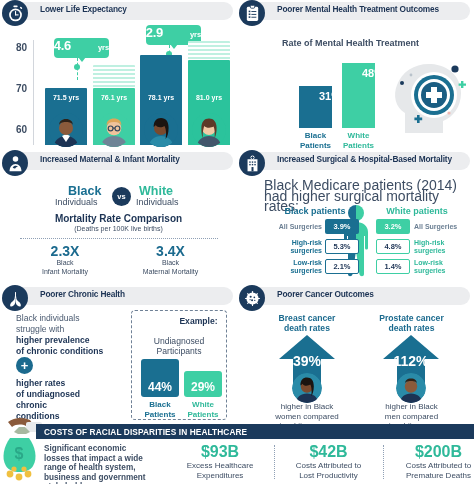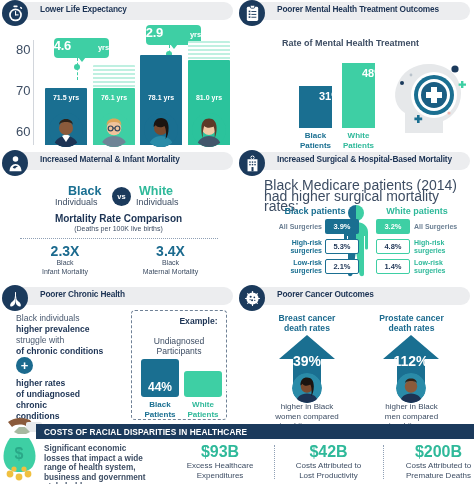--- a/index.html
+++ b/index.html
@@ -25,21 +25,21 @@
   }
   .ic-circle {
     position:absolute; left:2px; top:0px; width:26px; height:26px;
     border-radius:50%; background:#1b3a5c;
     display:flex; align-items:center; justify-content:center;
   }
   .ic-circle svg { display:block; }
 
   
   #life { left:0; top:0; width:237px; height:150px; }
-  .axis-lab { position:absolute; font-size:13px; color:#3d4d63; font-weight:normal;}
+  .axis-lab { position:absolute; font-size:10px; color:#3d4d63; font-weight:bold;}
   .axis-line { position:absolute; background:#d2d6dc; }
   .le-bar { position:absolute; border-radius:1px 1px 0 0; }
   .le-val {
     position:absolute; color:#fff; font-size:7px; font-weight:bold;
     text-align:center; width:100%; white-space:nowrap;
   }
   .le-av {
     position:absolute; width:34px; height:34px; border-radius:50%;
     overflow:hidden;
   }
@@ -386,41 +386,41 @@
         <rect x="11.3" y="3" width="1.4" height="8" fill="#fff"></rect>
         <path d="M11 9c0 5-2 6-3.8 7.6C5 18.4 4 21 4.6 22.6c.5 1.3 3 .8 4.6-.6C11 20.4 12 18 12 14V9z" fill="#fff"></path>
         <path d="M13 9c0 5 2 6 3.8 7.6C19 18.4 20 21 19.4 22.6c-.5 1.3-3 .8-4.6-.6C13 20.4 12 18 12 14V9z" fill="#fff"></path>
       </svg>
     </div>
     <div class="pill-title">Poorer Chronic Health</div>
   </div>
 
   <div class="ch-txt" style="left:16px; top:28px; width:115px;">
     <div>Black individuals</div>
+    <div>struggle with</div>
     <div style="font-weight:bold;color:#1c3354;">higher prevalence</div>
-    <div>struggle with</div>
     <div style="font-weight:bold;color:#1c3354;">of chronic conditions</div>
   </div>
   <div class="plus-c" style="left:16px; top:72px;">+</div>
   <div class="ch-txt" style="left:16px; top:93px; width:115px; font-weight:bold; color:#1c3354;">
     <div>higher rates</div>
     <div>of undiagnosed</div>
     <div>chronic</div>
     <div>conditions</div>
   </div>
 
   <div class="dash-box" style="left:131px; top:25px; width:96px; height:110px;"></div>
   <div class="ex-t" style="left:131px; top:31px; width:96px; font-weight:bold; color:#1c3354;padding-left:39px;">Example:</div>
   <div class="ex-t" style="left:131px; top:51px; width:96px;">Undiagnosed</div>
   <div class="ex-t" style="left:131px; top:61px; width:96px;">Participants</div>
 
   <div class="ch-bar" style="left:141px; top:74px; width:38px; height:38px; background:#1a6f91;">
     <div class="ch-pct" style="top:21px;">44%</div>
   </div>
-  <div class="ch-bar" style="left:184px; top:86px; width:38px; height:26px; background:#3ecfa4;padding-left:32px;">
+  <div class="ch-bar" style="left:184px; top:86px; width:38px; height:26px; background:#3ecfa4;">
     <div class="ch-pct" style="top:9px;">29%</div>
   </div>
   <div class="ch-lab" style="left:136px; top:115px; width:48px; color:#1a6f91;">
     <div>Black</div>
     <div>Patients</div>
   </div>
   <div class="ch-lab" style="left:179px; top:115px; width:48px; color:#2fb99a;">
     <div>White</div>
     <div>Patients</div>
   </div>

